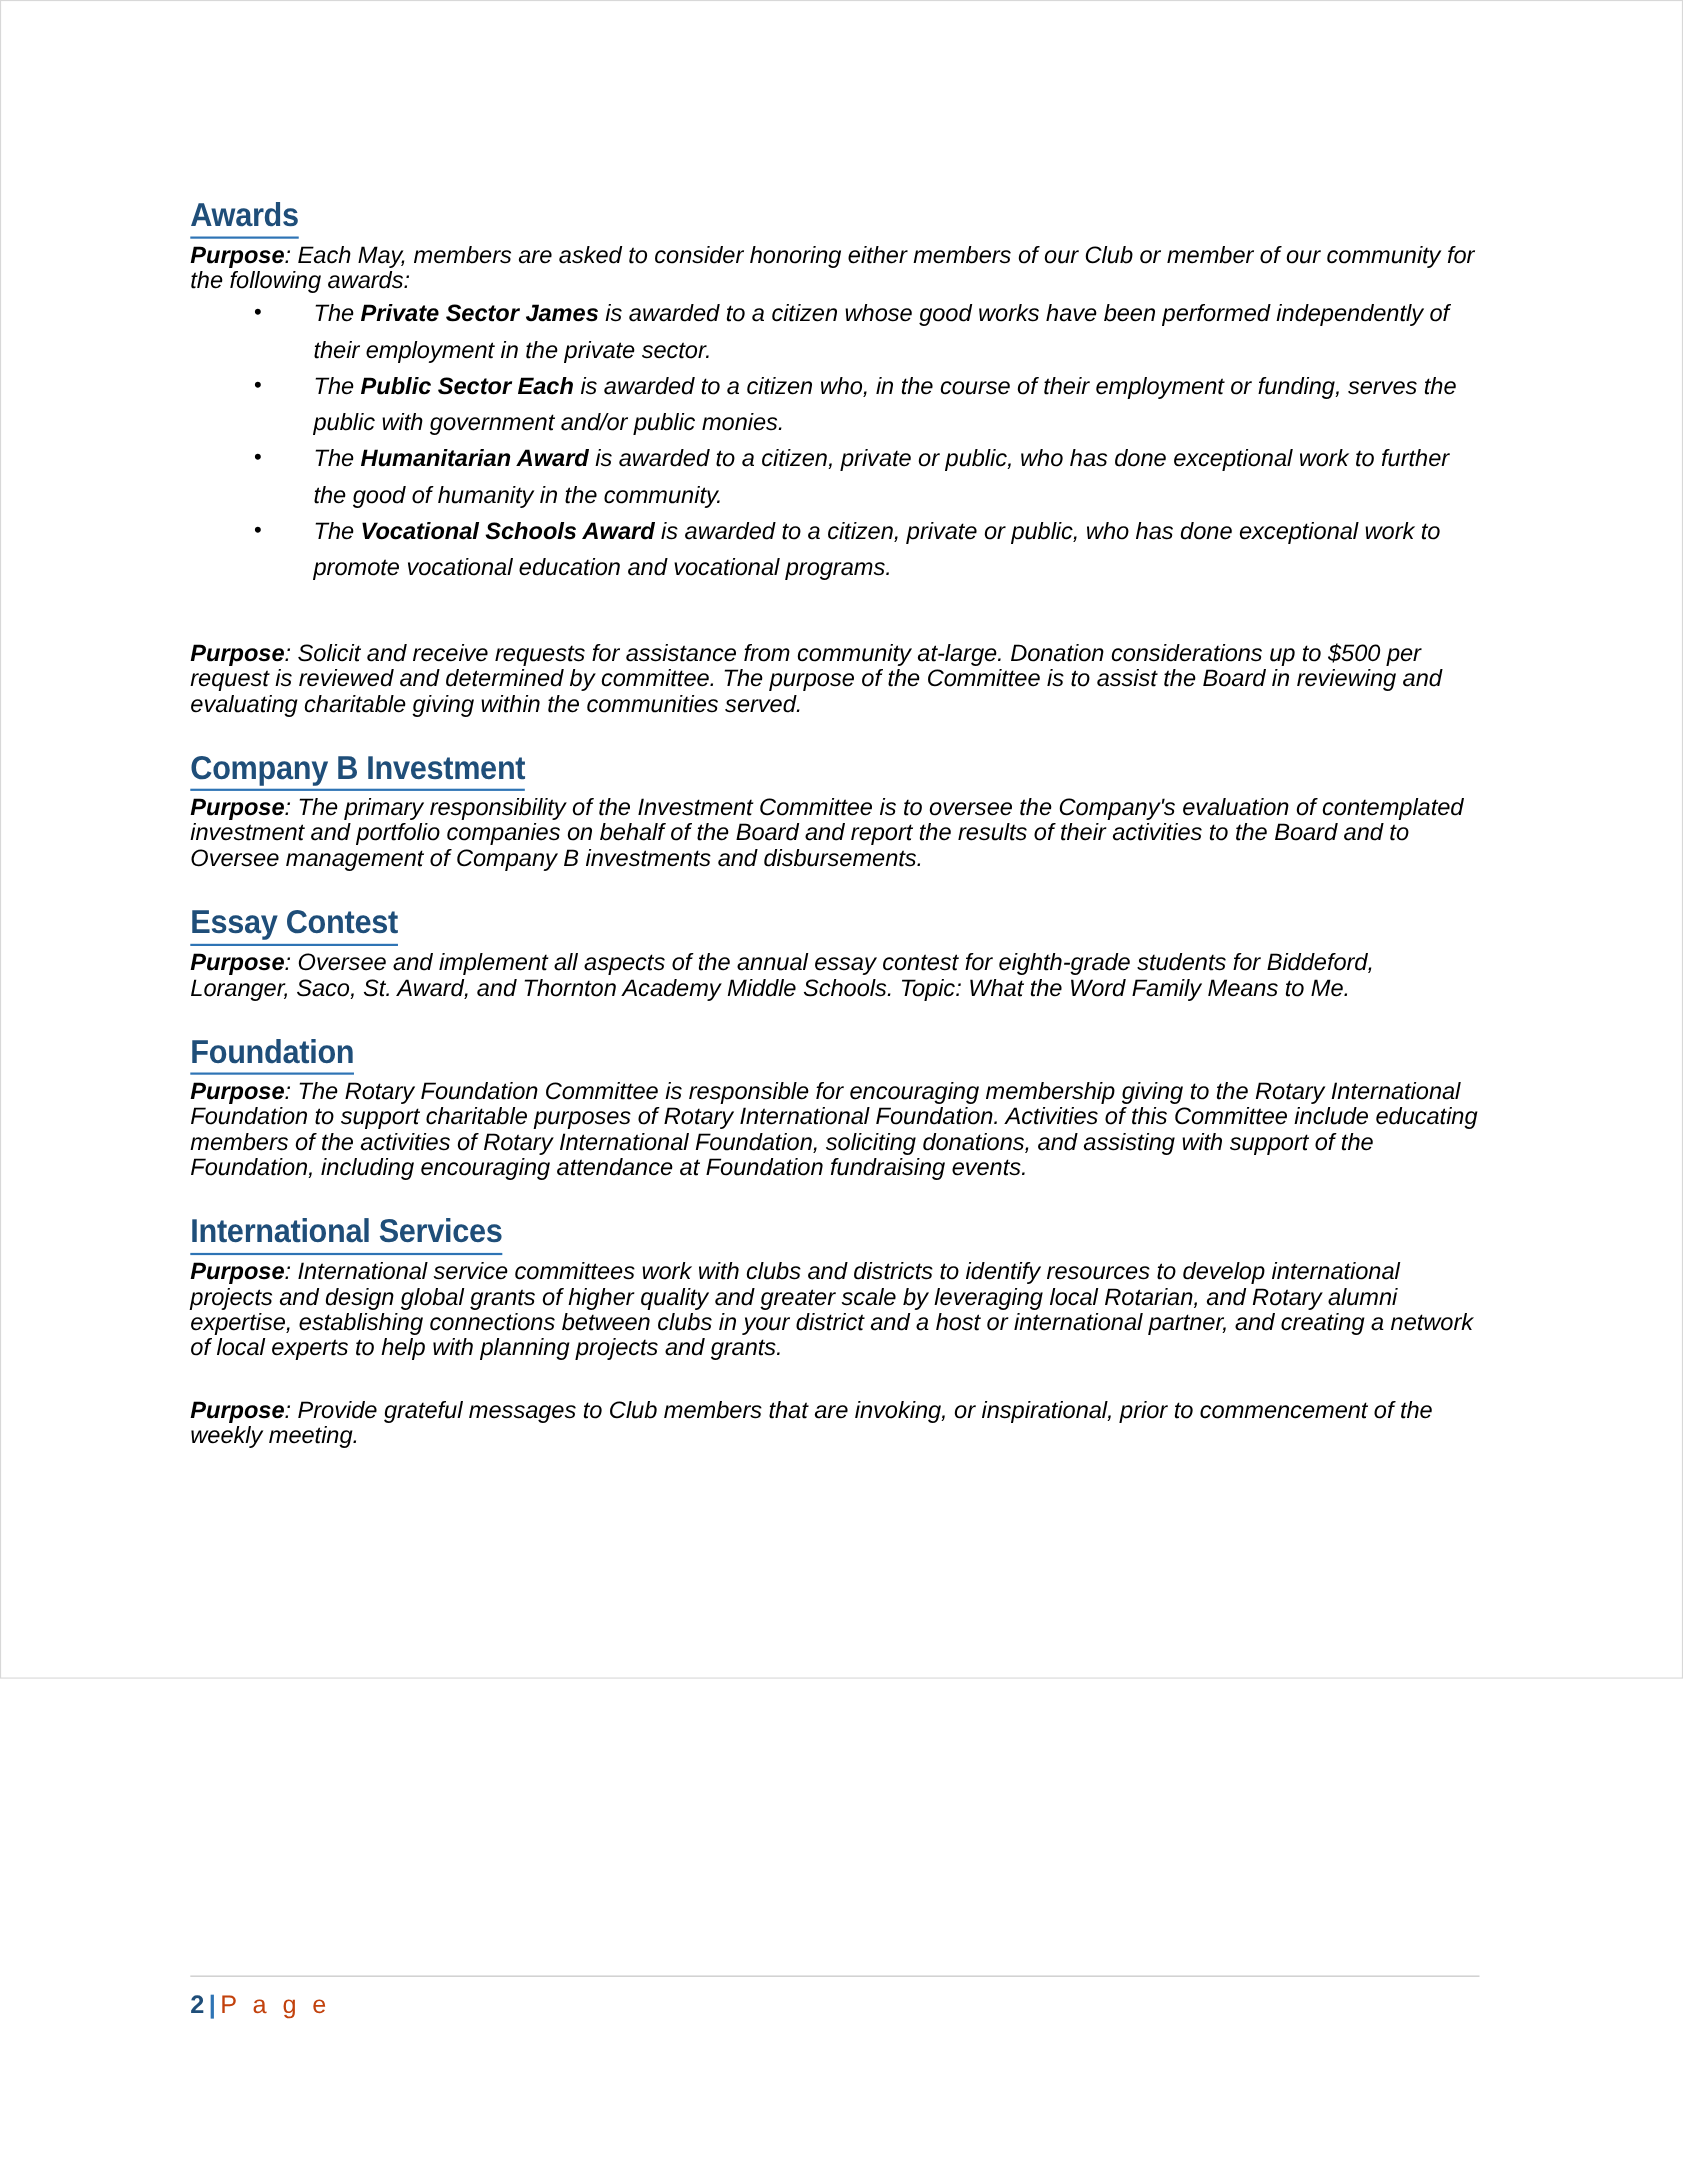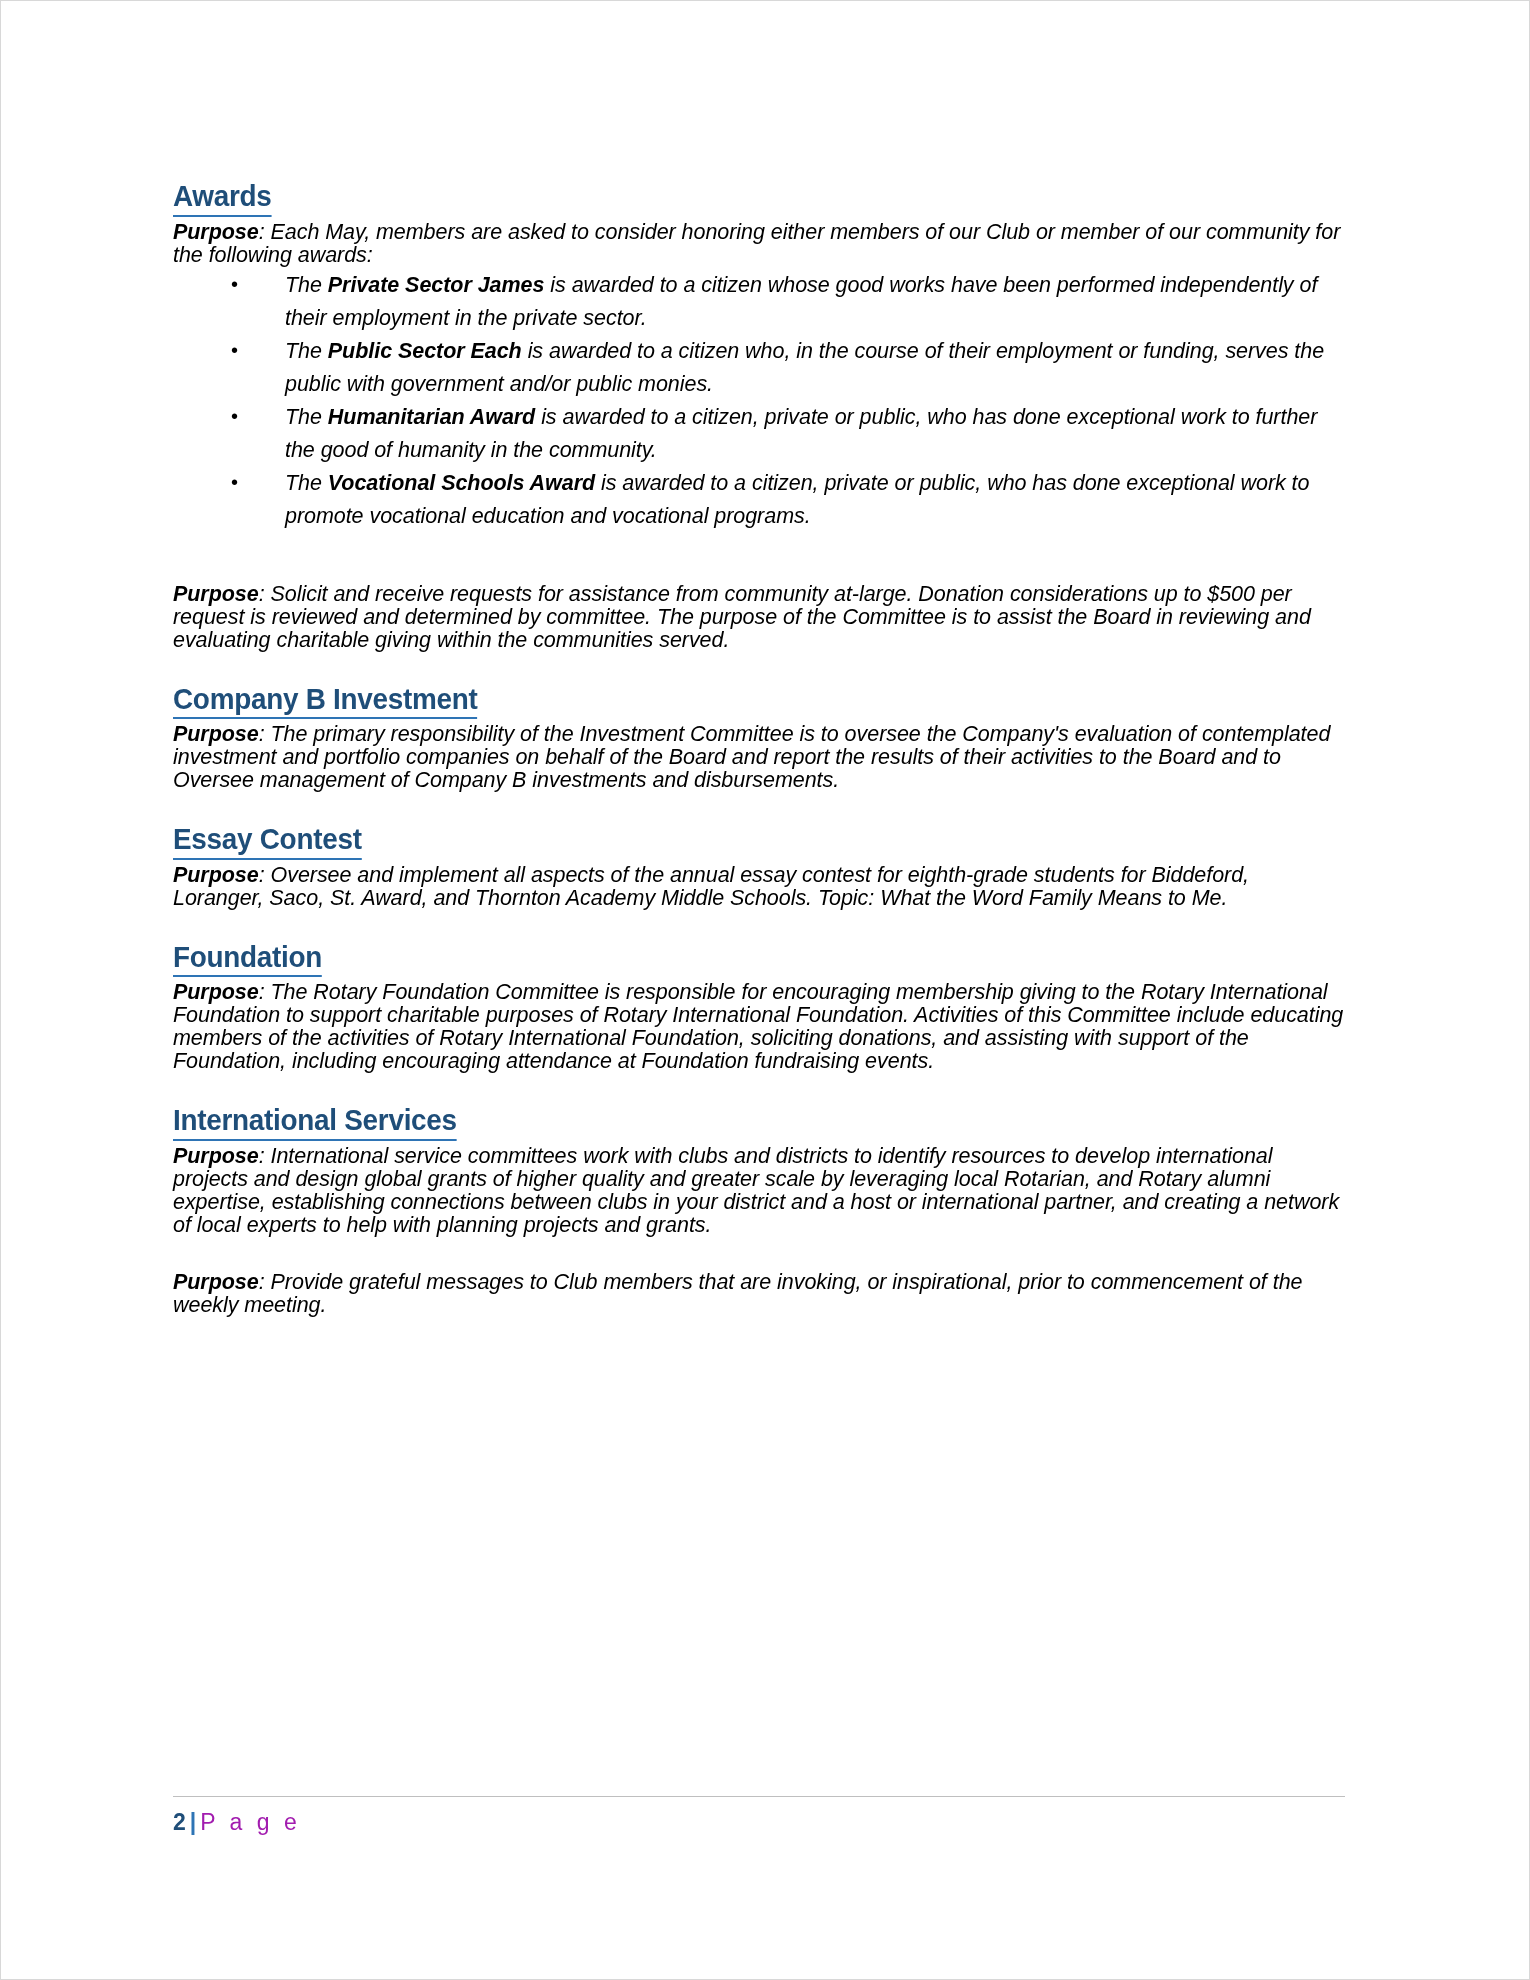--- a/index.html
+++ b/index.html
@@ -10,21 +10,21 @@
     background: #ffffff;
     font-family: "Liberation Sans", sans-serif;
     color: #000000;
     position: relative;
     overflow: hidden;
   }
   .page {
     position: absolute;
     left: 0; top: 0;
     width: 1530px;
-    height: 1980px;
+    height: 1526px;
     background: #ffffff;
     border: 1px solid #d8d8d8;
   }
   .content {
     position: absolute;
     left: 172px;
     top: 178px;
     width: 1172px;
   }
 
@@ -137,21 +137,21 @@
     font-weight: bold;
     color: #1F4E79;
   }
   .footer-text .sep {
     font-weight: bold;
     color: #2E74B5;
     padding: 0 4px;
   }
   .footer-text .word {
     letter-spacing: 4px;
-    color: #a21caf;
+    color: #c2410c;
   }
 </style>
 </head>
 <body>
 
 <div class="page">
 
   <div class="content">
 
     <div class="sec-block">

